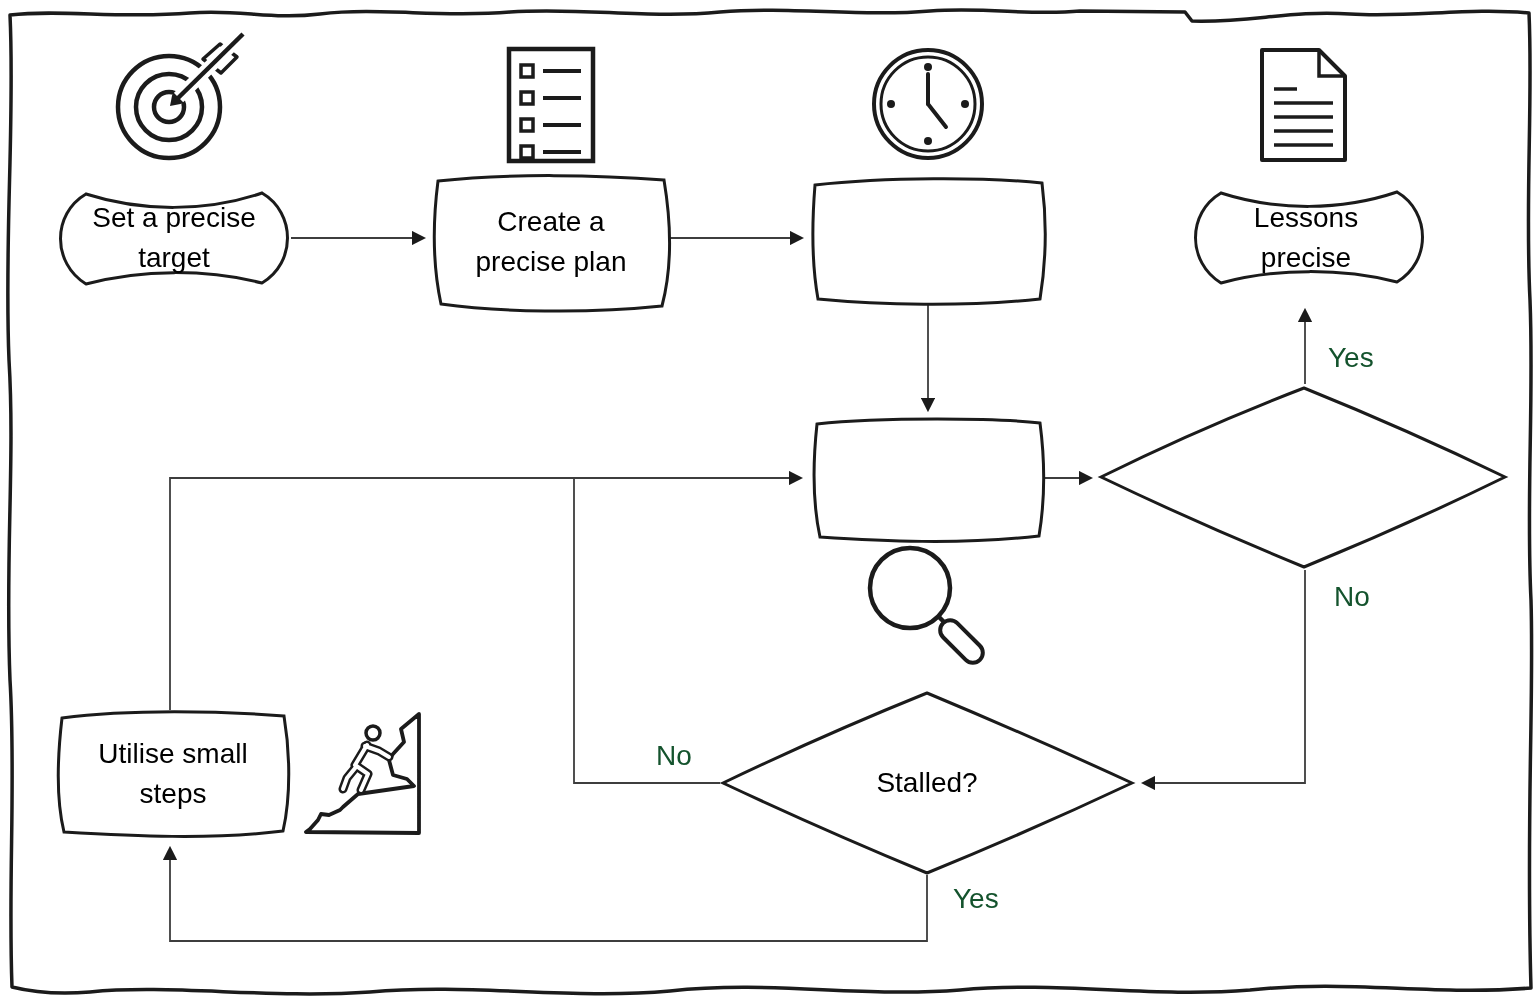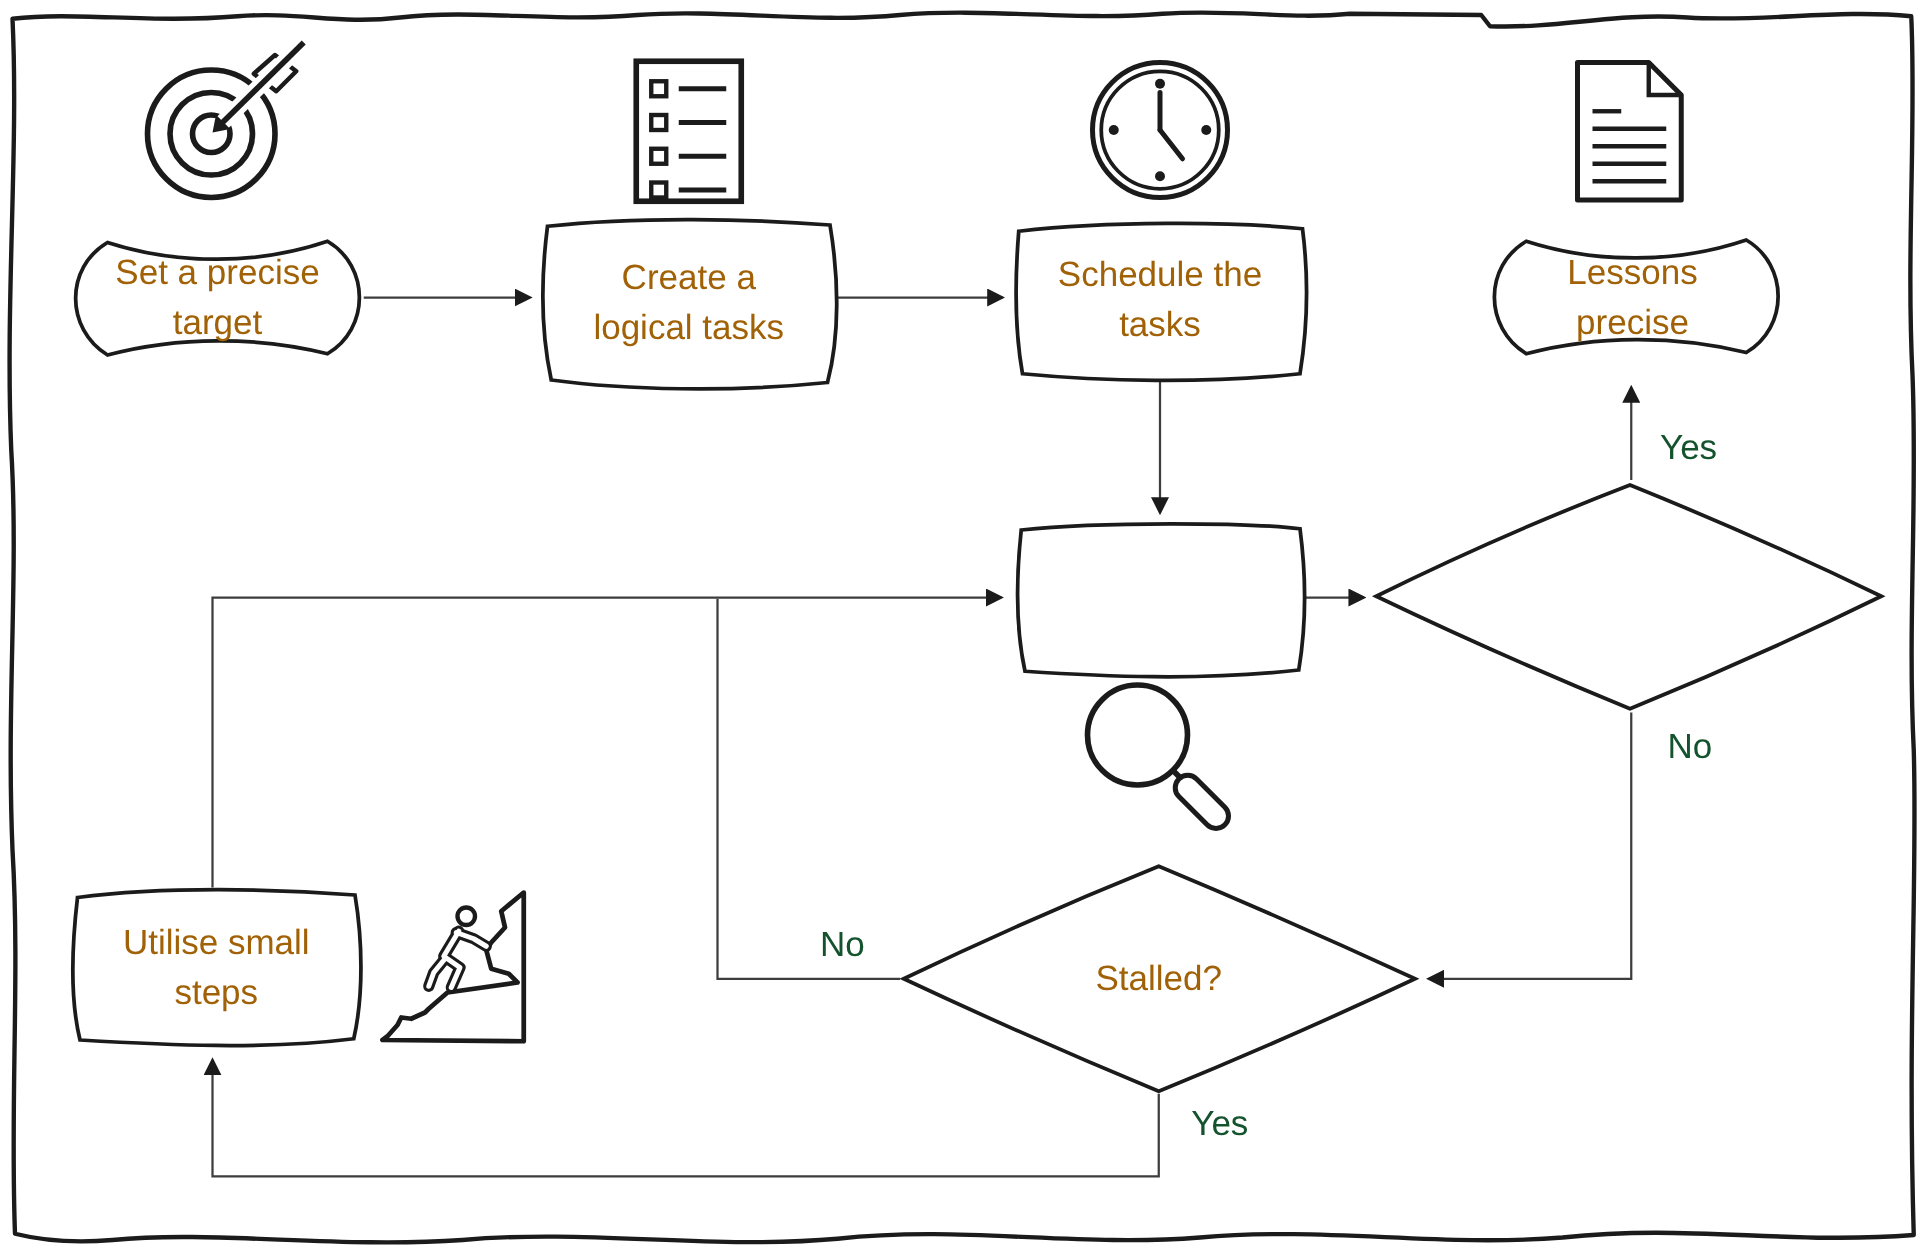--- a/index.html
+++ b/index.html
@@ -8,21 +8,21 @@
     width:1536px;height:1000px;
     background:#ffffff;
     font-family:"Liberation Sans", sans-serif;
     overflow:hidden;
   }
   #diagram-svg{position:absolute;left:0;top:0;}
   .node-label{
     position:absolute;
     display:flex;align-items:center;justify-content:center;
     text-align:center;
-    font-size:28px;line-height:1.42;color:#a16207;
+    font-size:28px;line-height:1.42;color:#000000;
   }
   .edge-label{
     position:absolute;
     font-size:28px;color:#14532d;white-space:nowrap;
   }
 </style>
 </head>
 <body>
 
 <div id="stage">
@@ -140,23 +140,22 @@
         <path d="M 367,745 L 355,765 L 368,774 L 361,790" stroke="#ffffff" stroke-width="4"></path>
         <path d="M 356,767 L 347,778 L 343,789" stroke="#ffffff" stroke-width="4"></path>
         <path d="M 365,746 L 379,751 L 389,757" stroke="#ffffff" stroke-width="4"></path>
       </g>
       <circle cx="373" cy="733" r="7" fill="#ffffff" stroke="#1b1b1b" stroke-width="3.5"></circle>
     </g>
   </svg>
 
   <div class="node-label" style="left:74px;top:178px;width:200px;height:120px;">Set a precise target</div>
 
-  <div class="node-label" style="left:466px;top:180px;width:170px;height:124px;">Create a logical tasks</div>
+  <div class="node-label" style="left:466px;top:180px;width:170px;height:124px;">Create a precise plan</div>
 
-  <div class="node-label" style="left:833px;top:178px;width:190px;height:124px;">Schedule the tasks</div>
 
   <div class="node-label" style="left:1226px;top:178px;width:160px;height:120px;">Lessons precise</div>
 
 
 
   <div class="node-label" style="left:777px;top:723px;width:300px;height:120px;">Stalled?</div>
 
   <div class="node-label" style="left:83px;top:712px;width:180px;height:124px;">Utilise small steps</div>
 
   <div class="edge-label" style="left:1328px;top:342px;">Yes</div>

